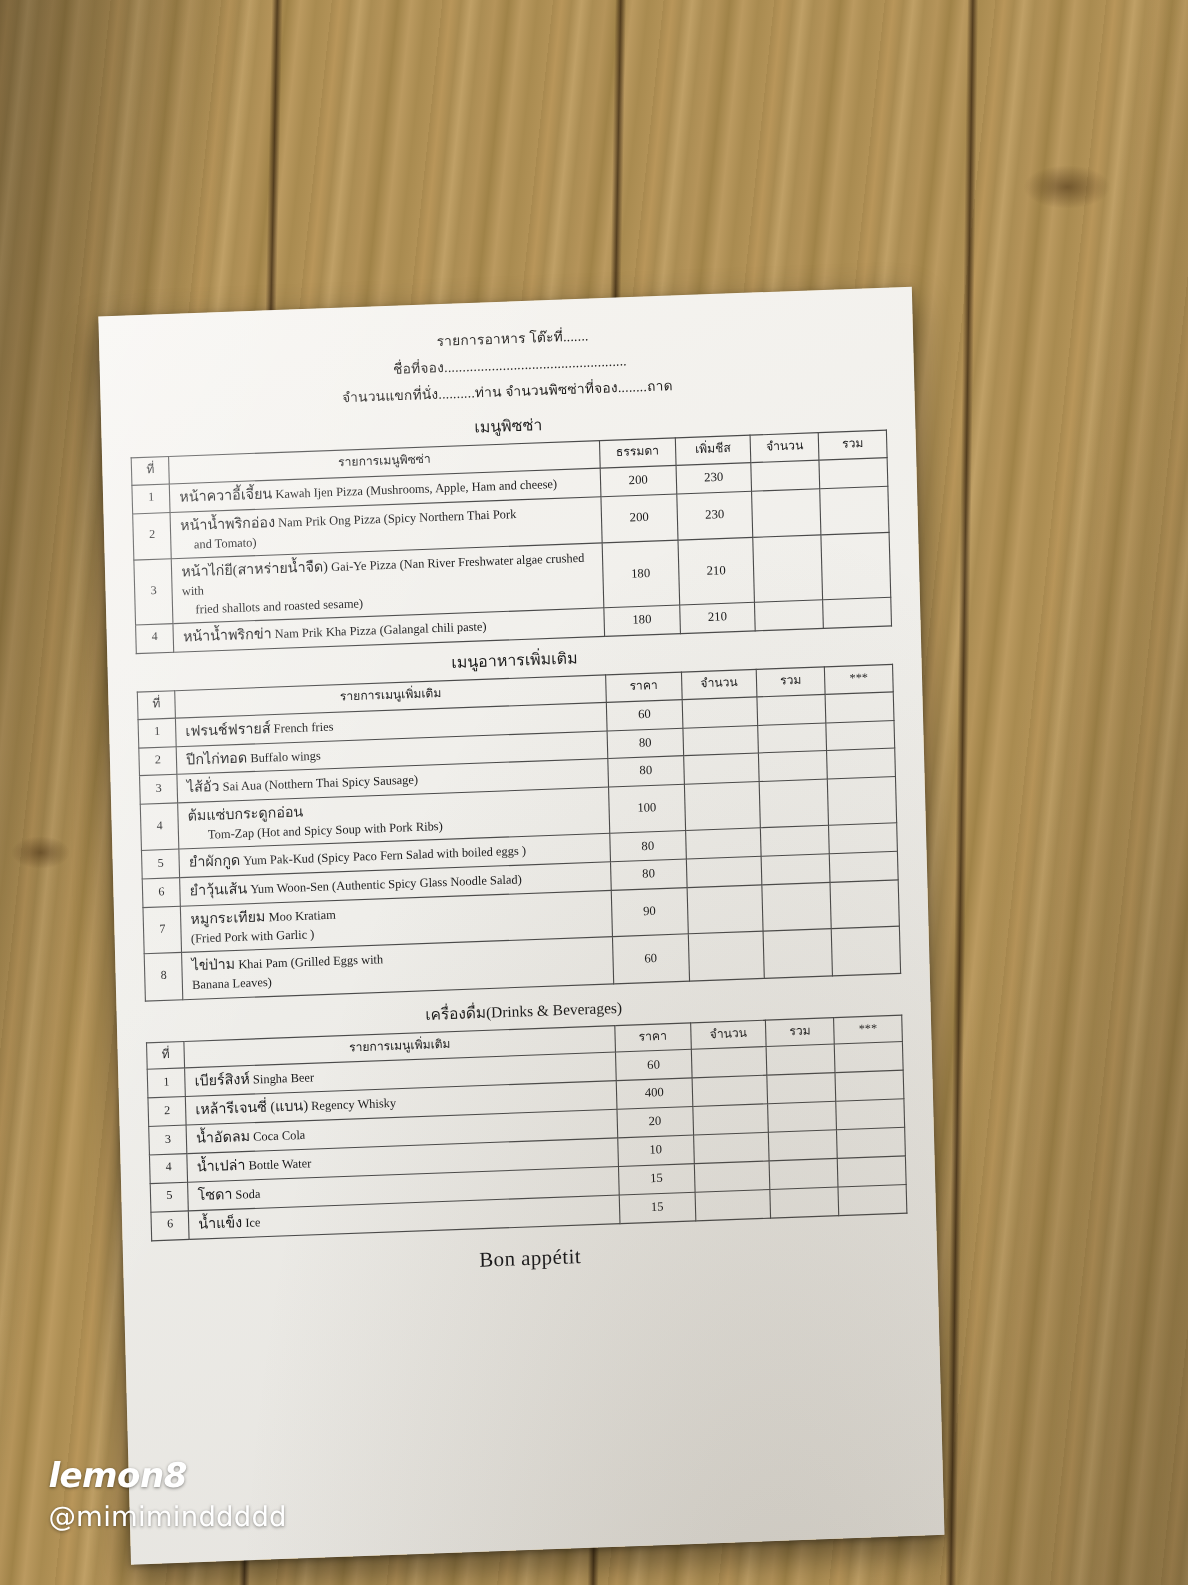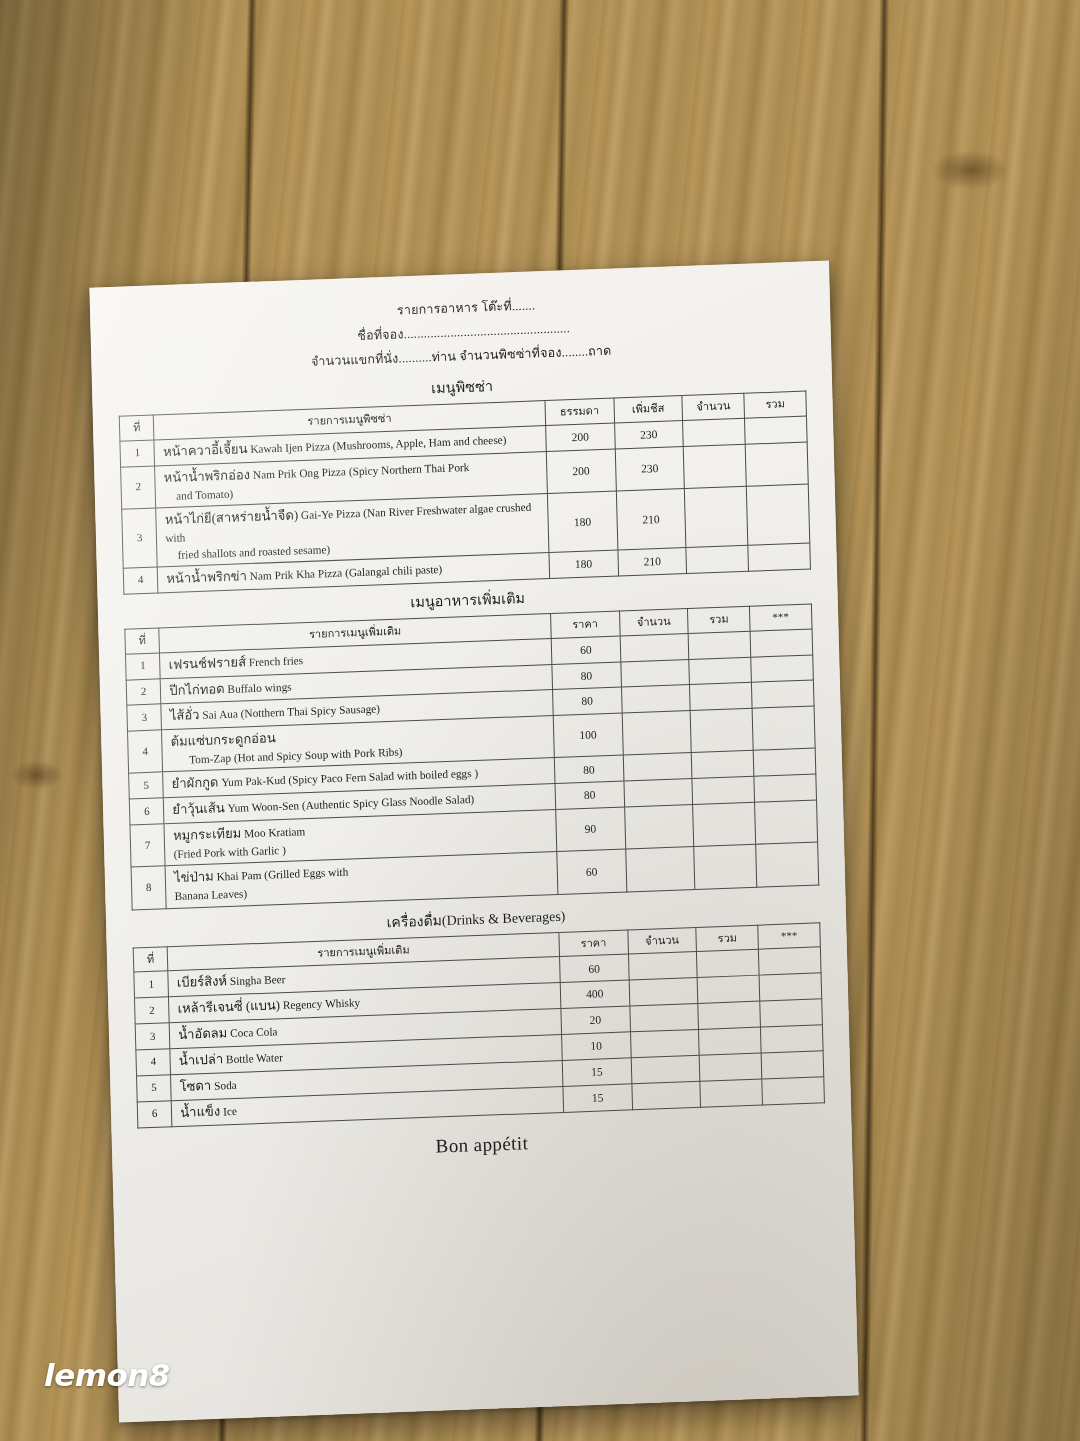--- a/index.html
+++ b/index.html
@@ -453,15 +453,16 @@
           </tr>
         </tbody>
       </table>
 
       <div class="footer">Bon appétit</div>
     </div>
   </div>
 
   <div id="watermark">
     <div id="wm-logo">lemon8</div>
+    <div id="wm-handle">@mimiminddddd</div>
   </div>
 
 </div>
 
 </body></html>

